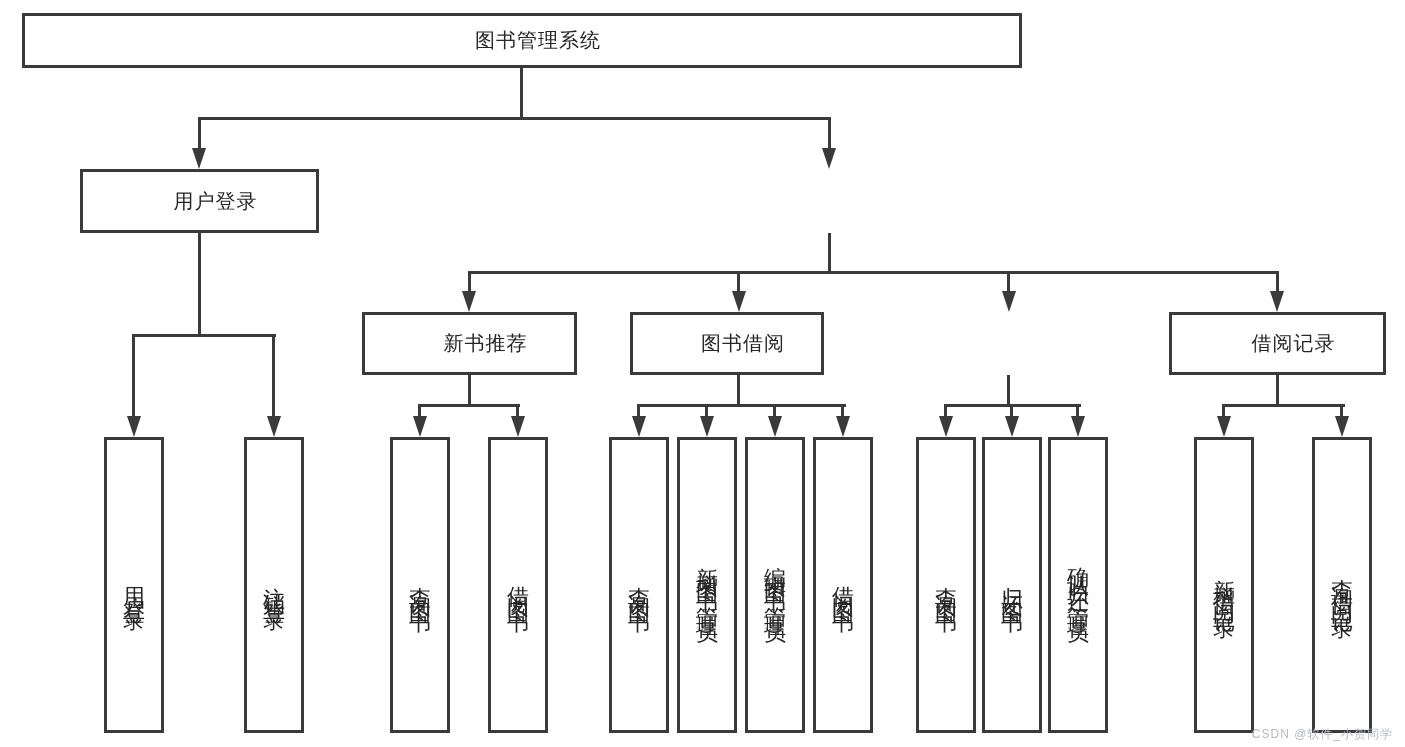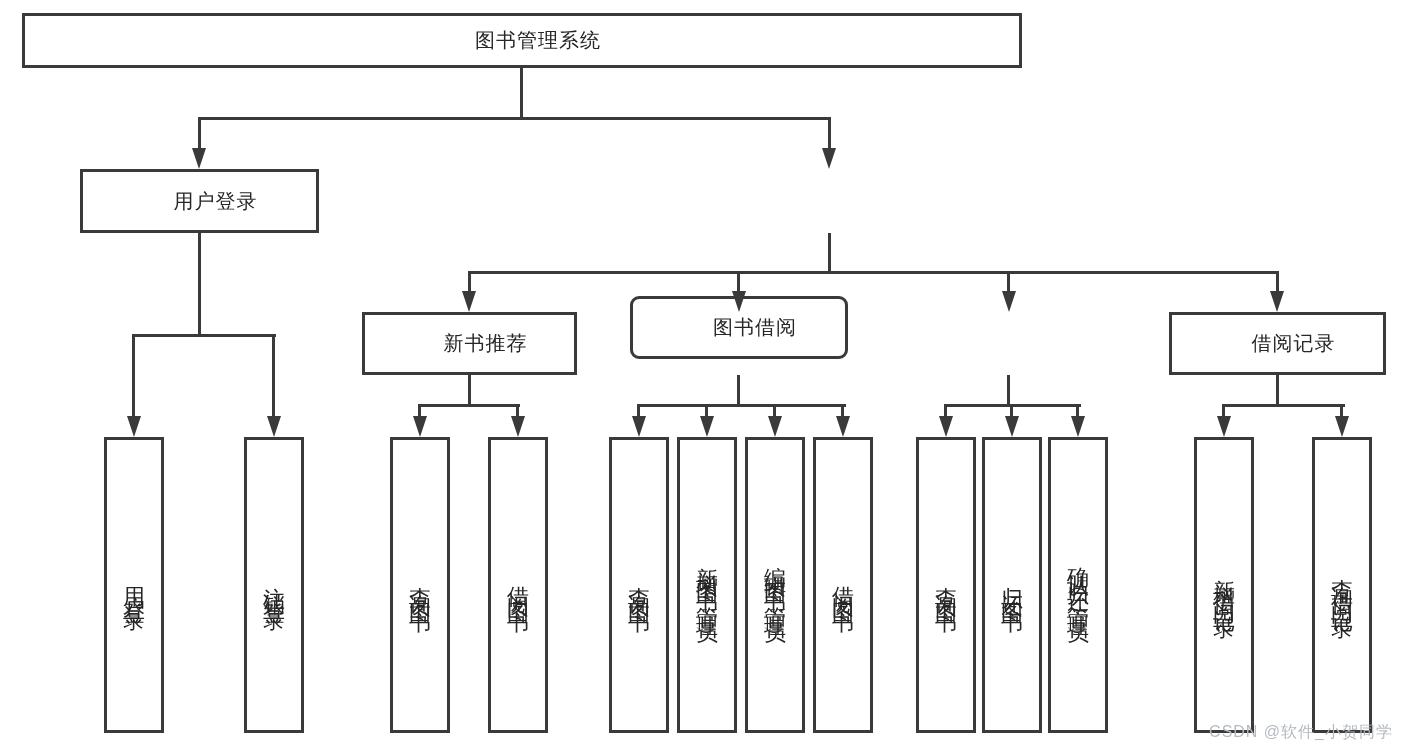--- a/index.html
+++ b/index.html
@@ -73,21 +73,21 @@
     position:absolute;
     width:0;height:0;
     border-left:7px solid transparent;
     border-right:7px solid transparent;
     border-top:21px solid var(--line);
   }
   .watermark{
     position:absolute;
     right:12px;
     bottom:4px;
-    font-size:16px;
+    font-size:12px;
     color:var(--watermark);
     letter-spacing:1px;
     z-index:10;
     white-space:nowrap;
     margin-left:8px;
   }
 </style>
 </head>
 <body>
 
@@ -97,21 +97,21 @@
     <span class="label">图书管理系统</span>
   </div>
 
   <div class="node" style="left:80px;top:169px;width:239px;height:64px;">
     <span class="label">用户登录</span>
   </div>
 
   <div class="node" style="left:362px;top:312px;width:215px;height:63px;">
     <span class="label">新书推荐</span>
   </div>
-  <div class="node" style="left:630px;top:296px;width:218px;height:63px;border-radius:9px;">
+  <div class="node" style="left:630px;top:312px;width:194px;height:63px;">
     <span class="label">图书借阅</span>
   </div>
   <div class="node" style="left:1169px;top:312px;width:217px;height:63px;">
     <span class="label">借阅记录</span>
   </div>
 
   <div class="leaf" style="left:104px;">
     <span class="vlabel">用户登录</span>
   </div>
   <div class="leaf" style="left:244px;">

